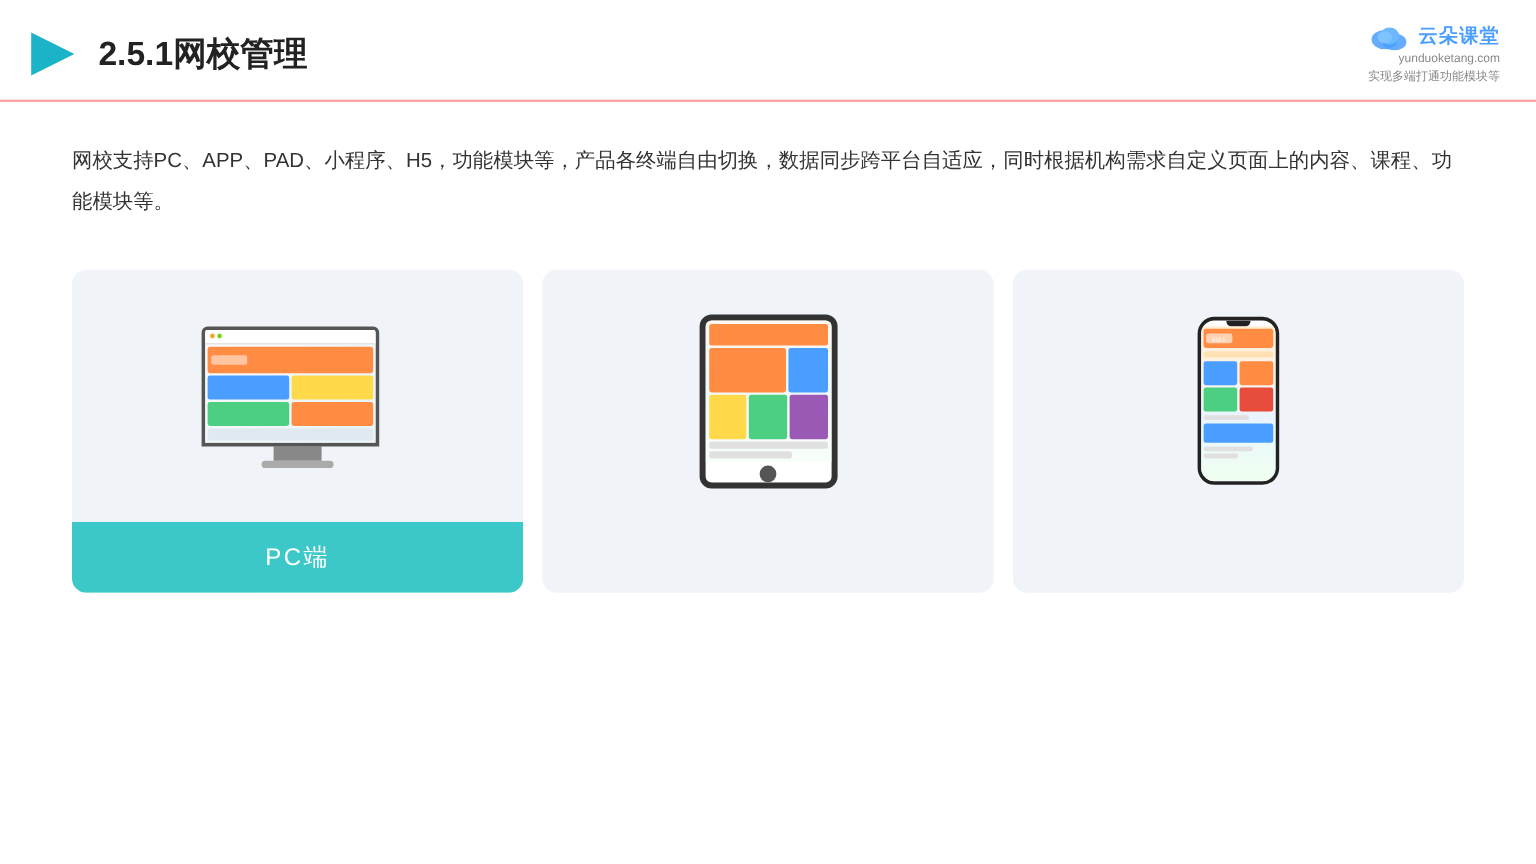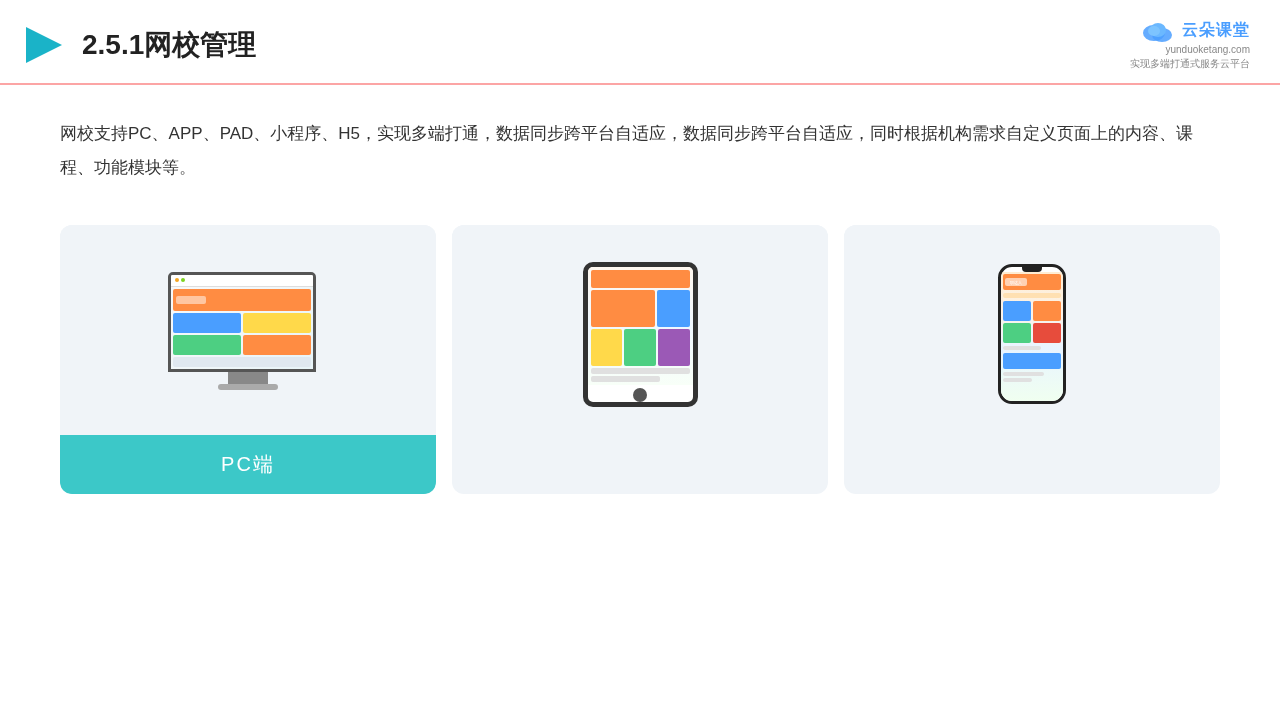--- a/index.html
+++ b/index.html
@@ -271,26 +271,26 @@
       <svg width="36" height="24" viewBox="0 0 36 24">
         <ellipse cx="14" cy="15" rx="11" ry="8" fill="#4a9eff" opacity="0.85"></ellipse>
         <ellipse cx="22" cy="17" rx="10" ry="7" fill="#4a9eff" opacity="0.85"></ellipse>
         <ellipse cx="18" cy="12" rx="8" ry="7" fill="#6bb8ff"></ellipse>
         <ellipse cx="14" cy="13" rx="6" ry="5" fill="#7dc4ff"></ellipse>
       </svg>
       <span class="cloud-text">云朵课堂</span>
     </div>
     <div class="brand-sub">yunduoketang.com</div>
     <div class="brand-sub">
-      <span>实现多端打通</span><span>式服务云平台</span>
+      <span>实现多端打通</span><span>功能模块等</span>
     </div>
   </div>
 </div>
 
-<div class="description">网校支持PC、APP、PAD、小程序、H5，实现多端打通，数据同步跨平台自适应，数据同步跨平台自适应，同时根据机构需求自定义页面上的内容、课程、功能模块等。</div>
+<div class="description">网校支持PC、APP、PAD、小程序、H5，功能模块等，产品各终端自由切换，数据同步跨平台自适应，同时根据机构需求自定义页面上的内容、课程、功能模块等。</div>
 
 <div class="cards-container">
 
   <div class="card">
     <div class="card-image-area">
       <div class="pc-monitor">
         <div class="monitor-screen">
           <div class="screen-content-pc">
             <div class="screen-topbar">
               <div class="dot dot-red"></div>

